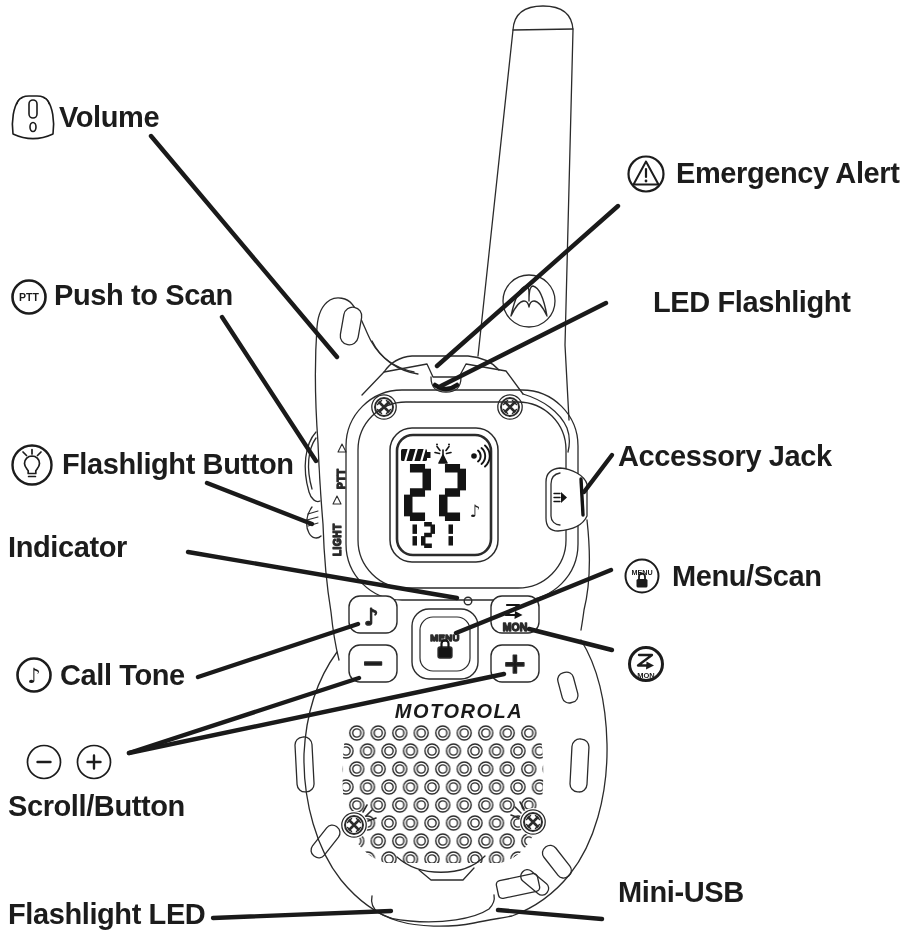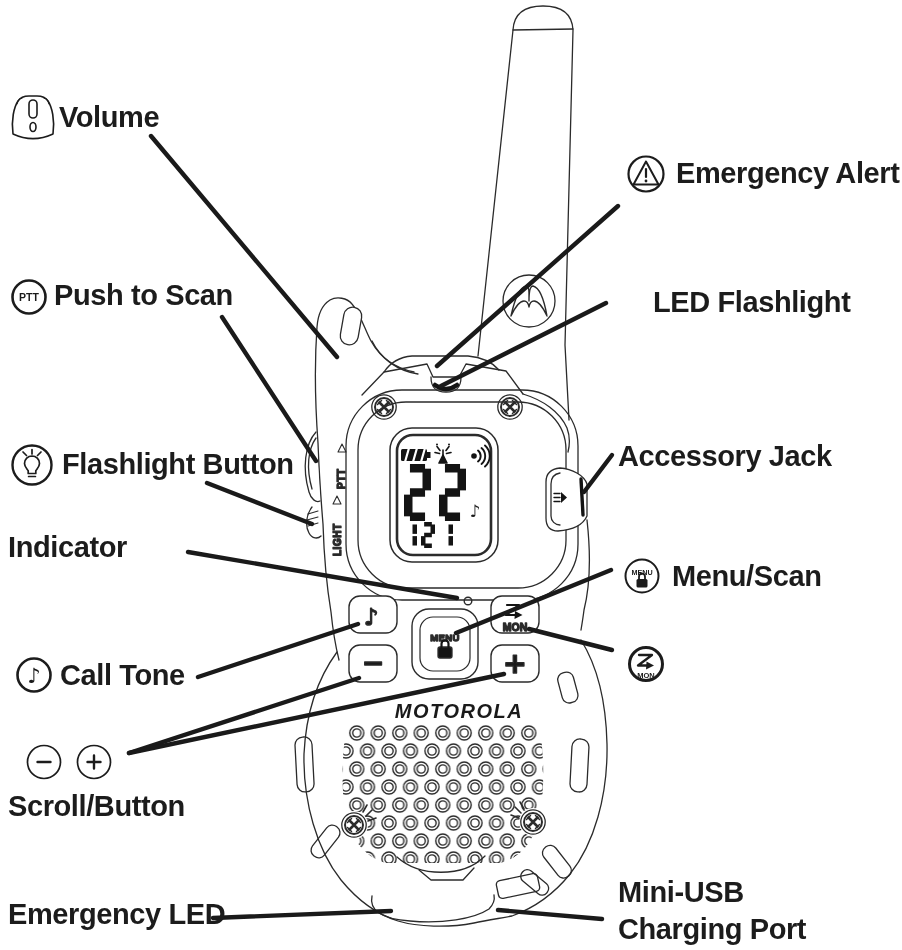--- a/index.html
+++ b/index.html
@@ -1,20 +1,20 @@
 <!DOCTYPE html>
 <html><head>
 <meta charset="utf-8">
 <style>
   html,body{margin:0;padding:0;background:#fff;}
   .stage{position:relative;width:902px;height:950px;background:#fff;overflow:hidden;
          font-family:"Liberation Sans","DejaVu Sans",sans-serif;}
   svg.artwork{position:absolute;left:0;top:0;}
   .callout{position:absolute;font-weight:700;font-size:29px;letter-spacing:-0.4px;
-           color:#1c1c1c;white-space:nowrap;line-height:33px;}
+           color:#1c1c1c;white-space:nowrap;line-height:33px;text-align:center;}
   .callout.two-line{line-height:37px;}
   .seg{fill:#141414;}
   text.devtxt{fill:#1a1a1a;font-family:"Liberation Sans",sans-serif;font-weight:700;}
   text.glyph{fill:#1a1a1a;font-family:"DejaVu Sans",sans-serif;font-weight:700;}
 </style>
 </head>
 <body>
 
 <div class="stage">
 
@@ -272,23 +272,22 @@
     <line x1="602" y1="919" x2="498" y2="910"></line>
   </g>
 </svg>
 
 <div class="callout" style="left:59px;top:101px">Volume</div>
 <div class="callout" style="left:54px;top:279px">Push to Scan</div>
 <div class="callout" style="left:62px;top:448px">Flashlight Button</div>
 <div class="callout" style="left:8px;top:531px">Indicator</div>
 <div class="callout" style="left:60px;top:659px">Call Tone</div>
 <div class="callout" style="left:8px;top:790px">Scroll/Button</div>
-<div class="callout" style="left:8px;top:898px">Emergency LED</div>
+<div class="callout" style="left:8px;top:898px">Flashlight LED</div>
 <div class="callout" style="left:676px;top:157px">Emergency Alert</div>
 <div class="callout" style="left:653px;top:286px">LED Flashlight</div>
 <div class="callout" style="left:618px;top:440px">Accessory Jack</div>
 <div class="callout" style="left:672px;top:560px">Menu/Scan</div>
 <div class="callout two-line" style="left:618px;top:874px">
   <div>Mini-USB</div>
-  <div>Charging Port</div>
 </div>
 
 </div>
 
 </body></html>

